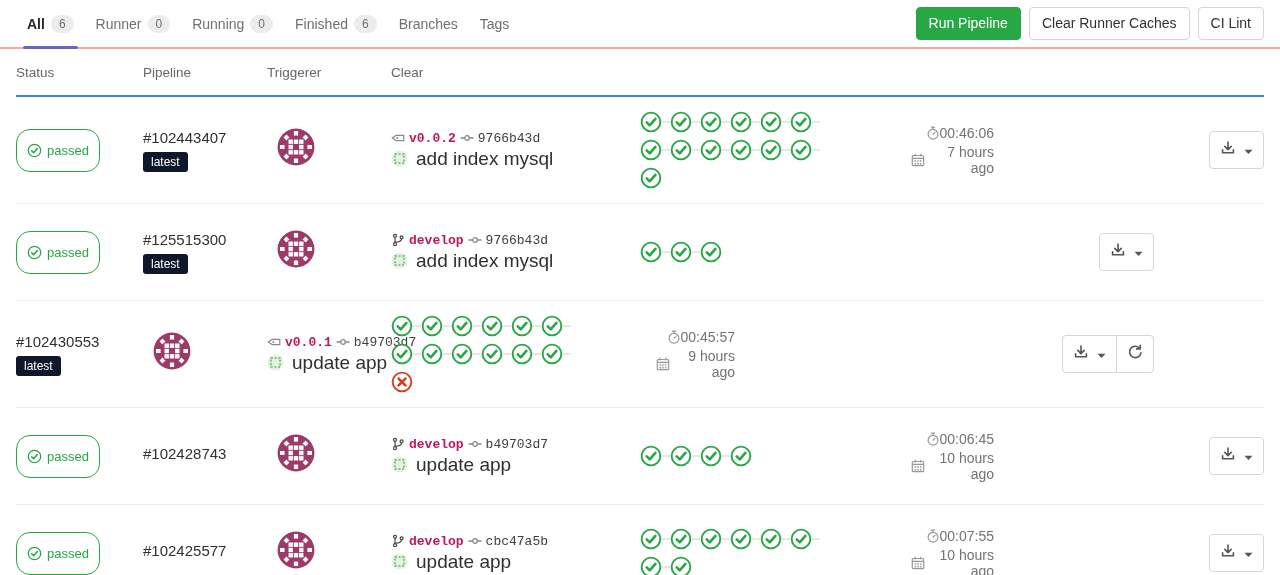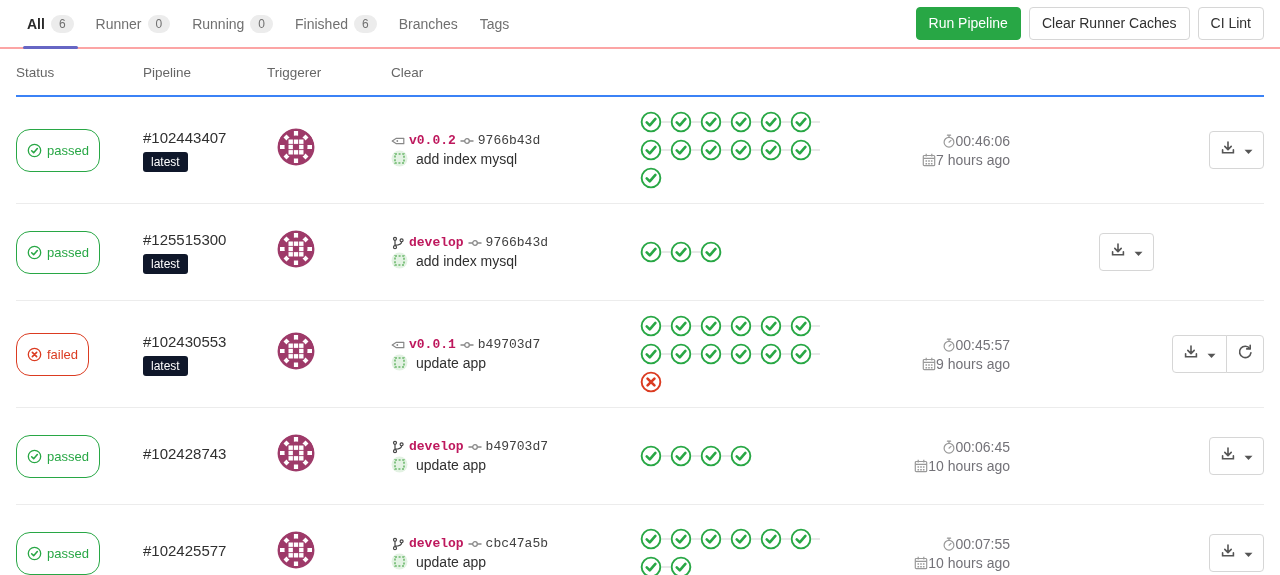--- a/index.html
+++ b/index.html
@@ -62,32 +62,32 @@
   .latest { background:#0f172a; color:#fff; font-size:12px; padding:3px 8px; border-radius:3px; display:inline-block; }
 
   
   .trig { padding-left:10px; }
   .avatar { display:inline-block; border-radius:50%; overflow:hidden; cursor:pointer; }
 
   
   .cline { display:flex; align-items:center; gap:4px; margin:2px 0; }
   .ref { font-family:"Liberation Mono", monospace; font-weight:bold; font-size:13px; color:#be185d; text-decoration:none; cursor:pointer; }
   .sha { font-family:"Liberation Mono", monospace; font-size:13px; color:#404040; text-decoration:none; cursor:pointer; }
-  .msg { color:#303030; font-size:14px; text-decoration:none; cursor:pointer; margin-left:4px; }
+  .msg { color:#303030; font-size:19px; text-decoration:none; cursor:pointer; margin-left:4px; }
   .cicon { display:inline-flex; }
 
   
   .stages { display:flex; flex-wrap:wrap; width:190px; row-gap:6px; align-items:center; }
   .stage { display:inline-flex; align-items:center; cursor:pointer; }
   .stage svg { display:block; }
   .conn { width:8px; height:2px; background:#e8e8e8; }
 
   
   .time { text-align:right; padding-right:144px; color:#737278; font-size:14px; }
-  .tline { display:flex; justify-content:flex-end; align-items:center; gap:0; margin:3px 0; }
+  .tline { display:flex; justify-content:flex-end; align-items:center; gap:0; margin:3px 16px; }
   .tline svg { display:block; }
 
   
   .acts { justify-self:end; }
   .btn-group { display:inline-flex; }
   .btn-icon { display:inline-flex; align-items:center; gap:8px; padding:8px 10px; }
   .btn-group .btn + .btn { margin-left:-1px; border-top-left-radius:0; border-bottom-left-radius:0; }
   .btn-group .btn:first-child:not(:only-child) { border-top-right-radius:0; border-bottom-right-radius:0; }
 </style>
 </head>
@@ -460,32 +460,20 @@
           </span>
         </button>
 
       </div>
     </div>
 
   </div>
 
   <div class="grid row">
 
-    <div>
-      <a class="ci-badge failed">
-
-        <span>
-          <svg width="15" height="15" viewBox="0 0 16 16">
-                <circle cx="8" cy="8" r="6.6" fill="none" stroke="currentColor" stroke-width="1.4"></circle>
-                <path d="M5.7 5.7 L10.3 10.3 M10.3 5.7 L5.7 10.3" fill="none" stroke="currentColor" stroke-width="1.7" stroke-linecap="round"></path>
-              </svg>
-        </span>
-        <span>failed</span>
-      </a>
-    </div>
 
     <div>
       <a class="pid">#102430553</a>
       <span class="latest">latest</span>
     </div>
 
     <div class="trig">
       <a class="avatar">
         <svg width="38" height="38" viewBox="0 0 38 38">
           <circle cx="19" cy="19" r="18.5" fill="#9e3a69"></circle>

